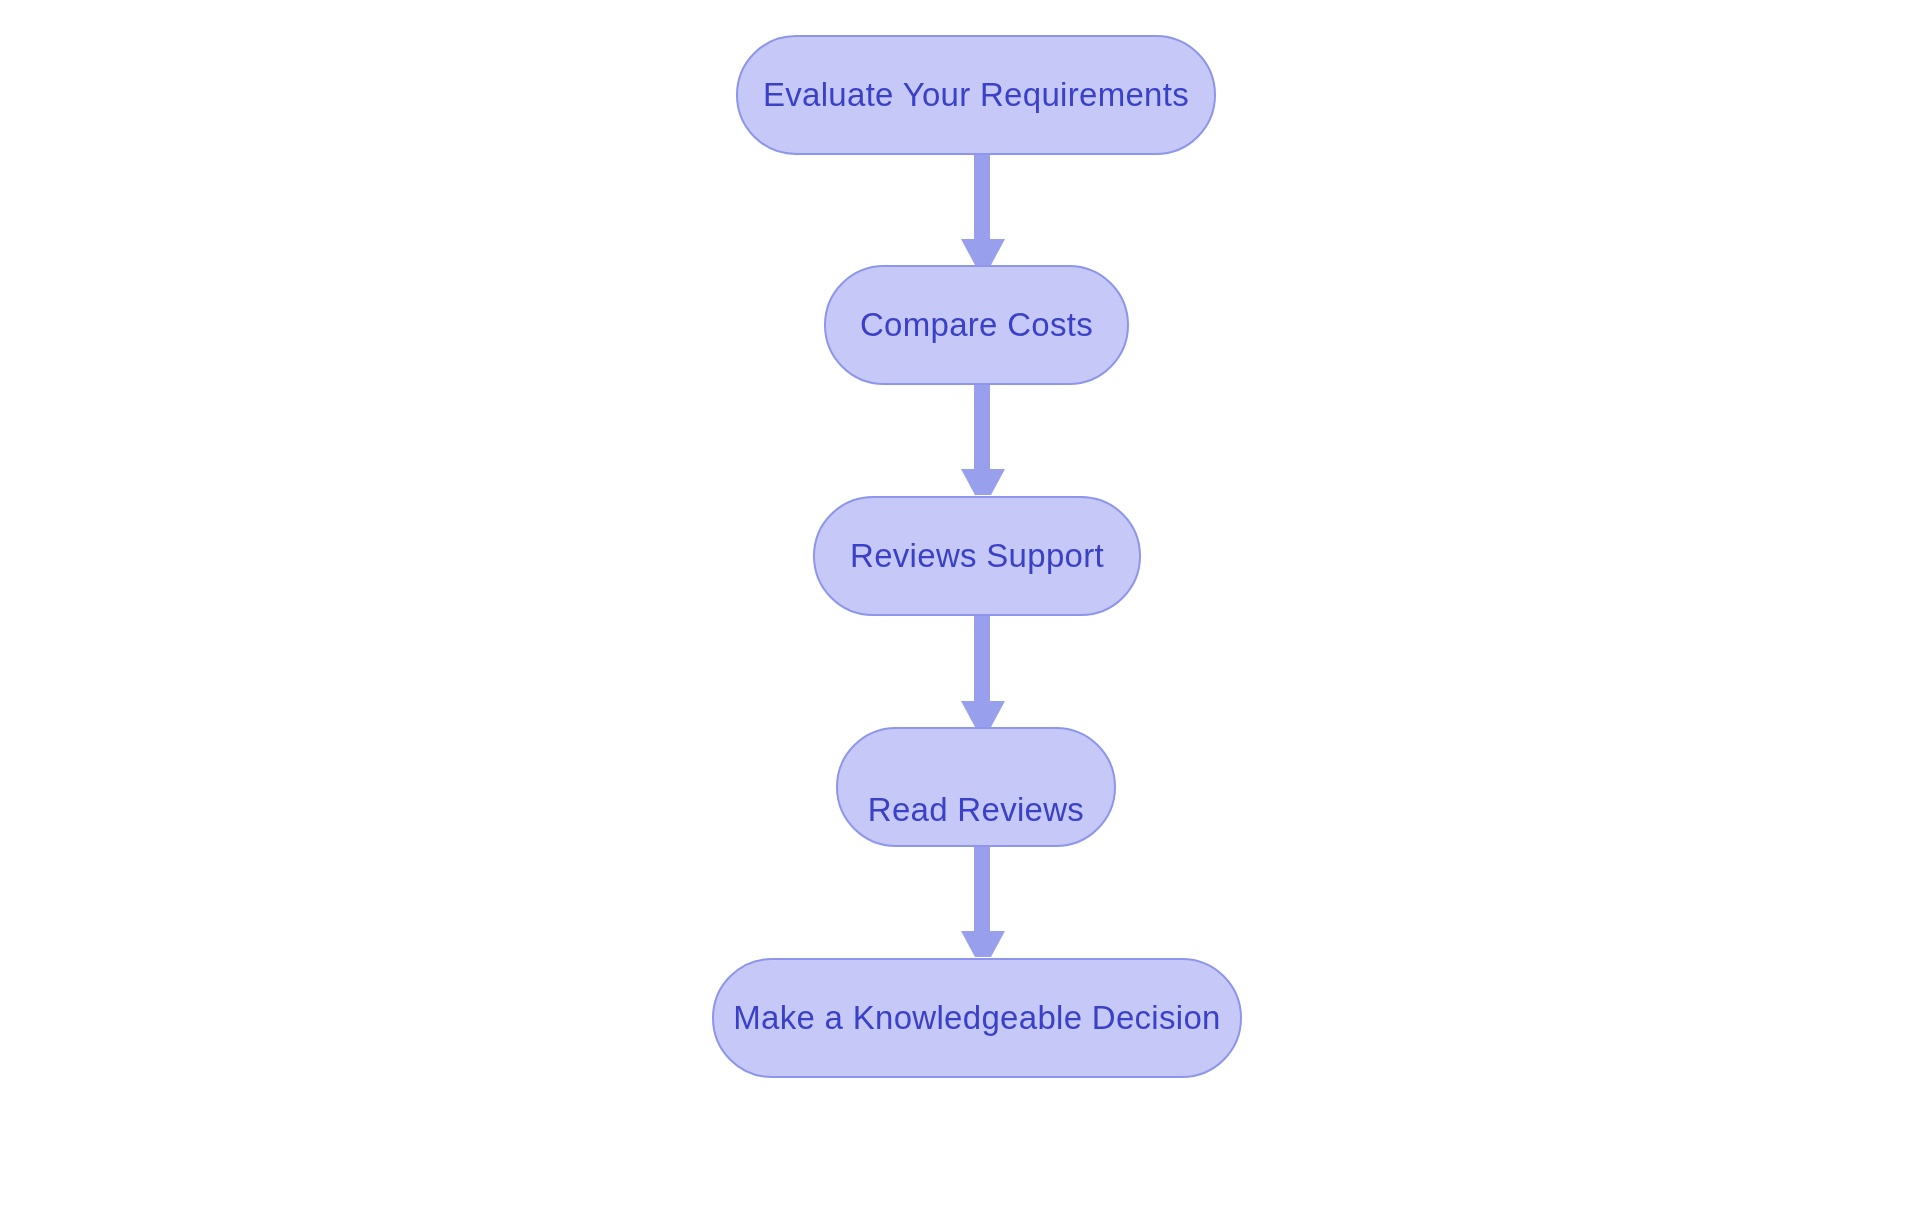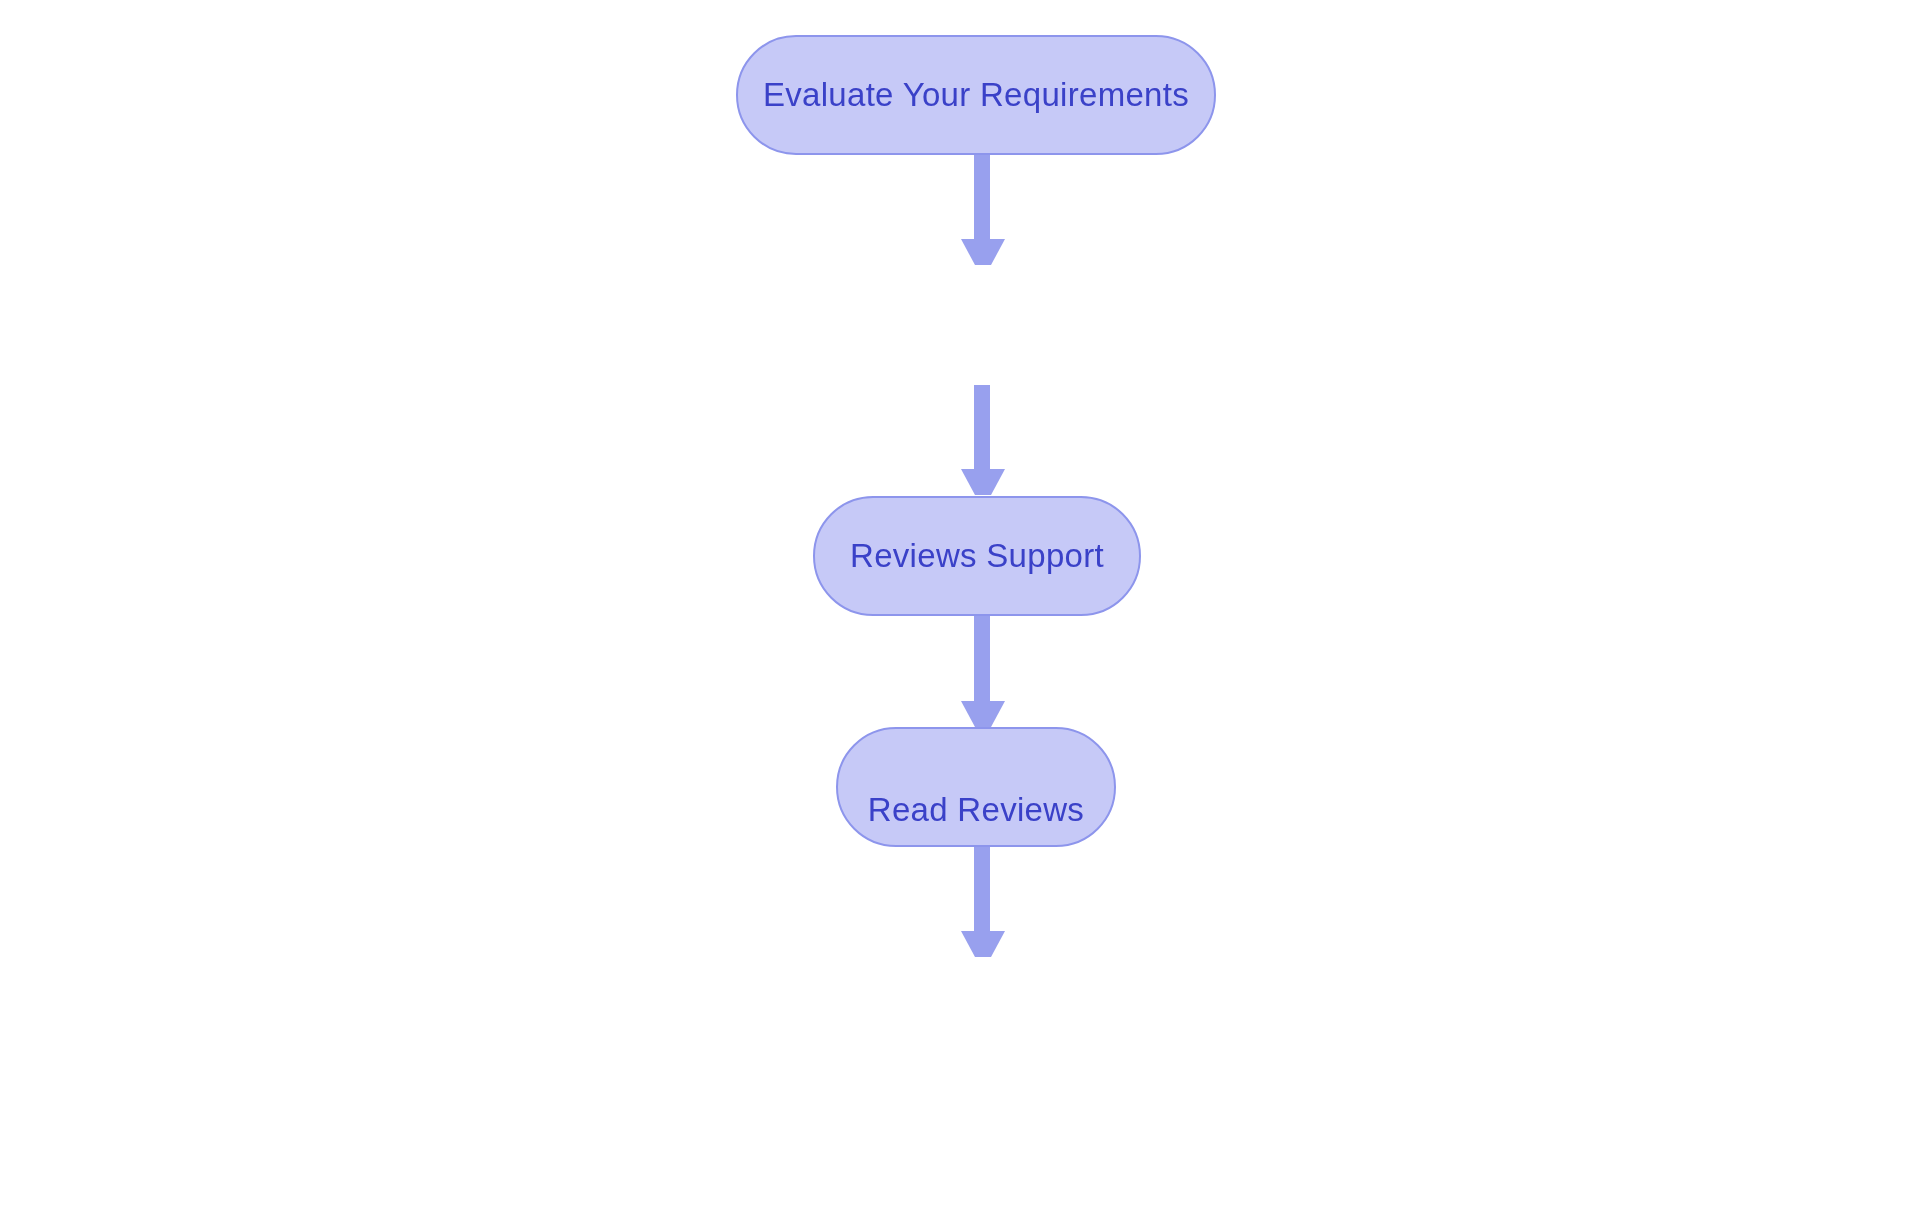--- a/index.html
+++ b/index.html
@@ -88,20 +88,23 @@
 
   <div class="node n1">
     <span class="node-label">Evaluate Your Requirements</span>
   </div>
 
   <div class="arrow a1">
     <div class="arrow-line"></div>
     <div class="arrow-head"></div>
   </div>
 
+  <div class="node n2">
+    <span class="node-label">Compare Costs</span>
+  </div>
 
   <div class="arrow a2">
     <div class="arrow-line"></div>
     <div class="arrow-head"></div>
   </div>
 
   <div class="node n3">
     <span class="node-label">Reviews Support</span>
   </div>
 
@@ -112,15 +115,18 @@
 
   <div class="node n4">
     <span class="node-label">Read Reviews</span>
   </div>
 
   <div class="arrow a4">
     <div class="arrow-line"></div>
     <div class="arrow-head"></div>
   </div>
 
+  <div class="node n5">
+    <span class="node-label">Make a Knowledgeable Decision</span>
+  </div>
 
 
 </div>
 
 </body></html>

